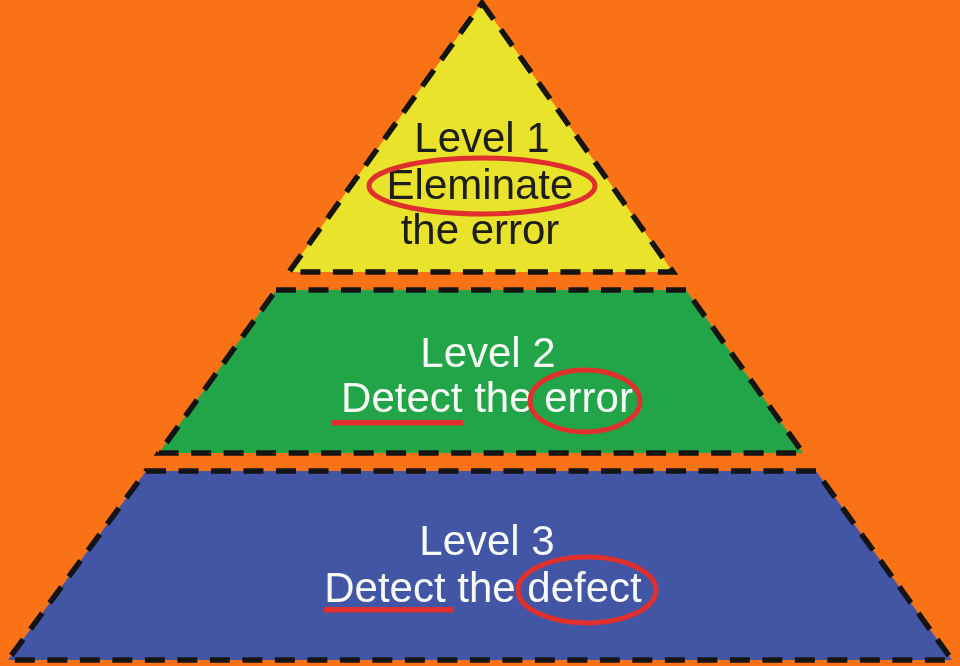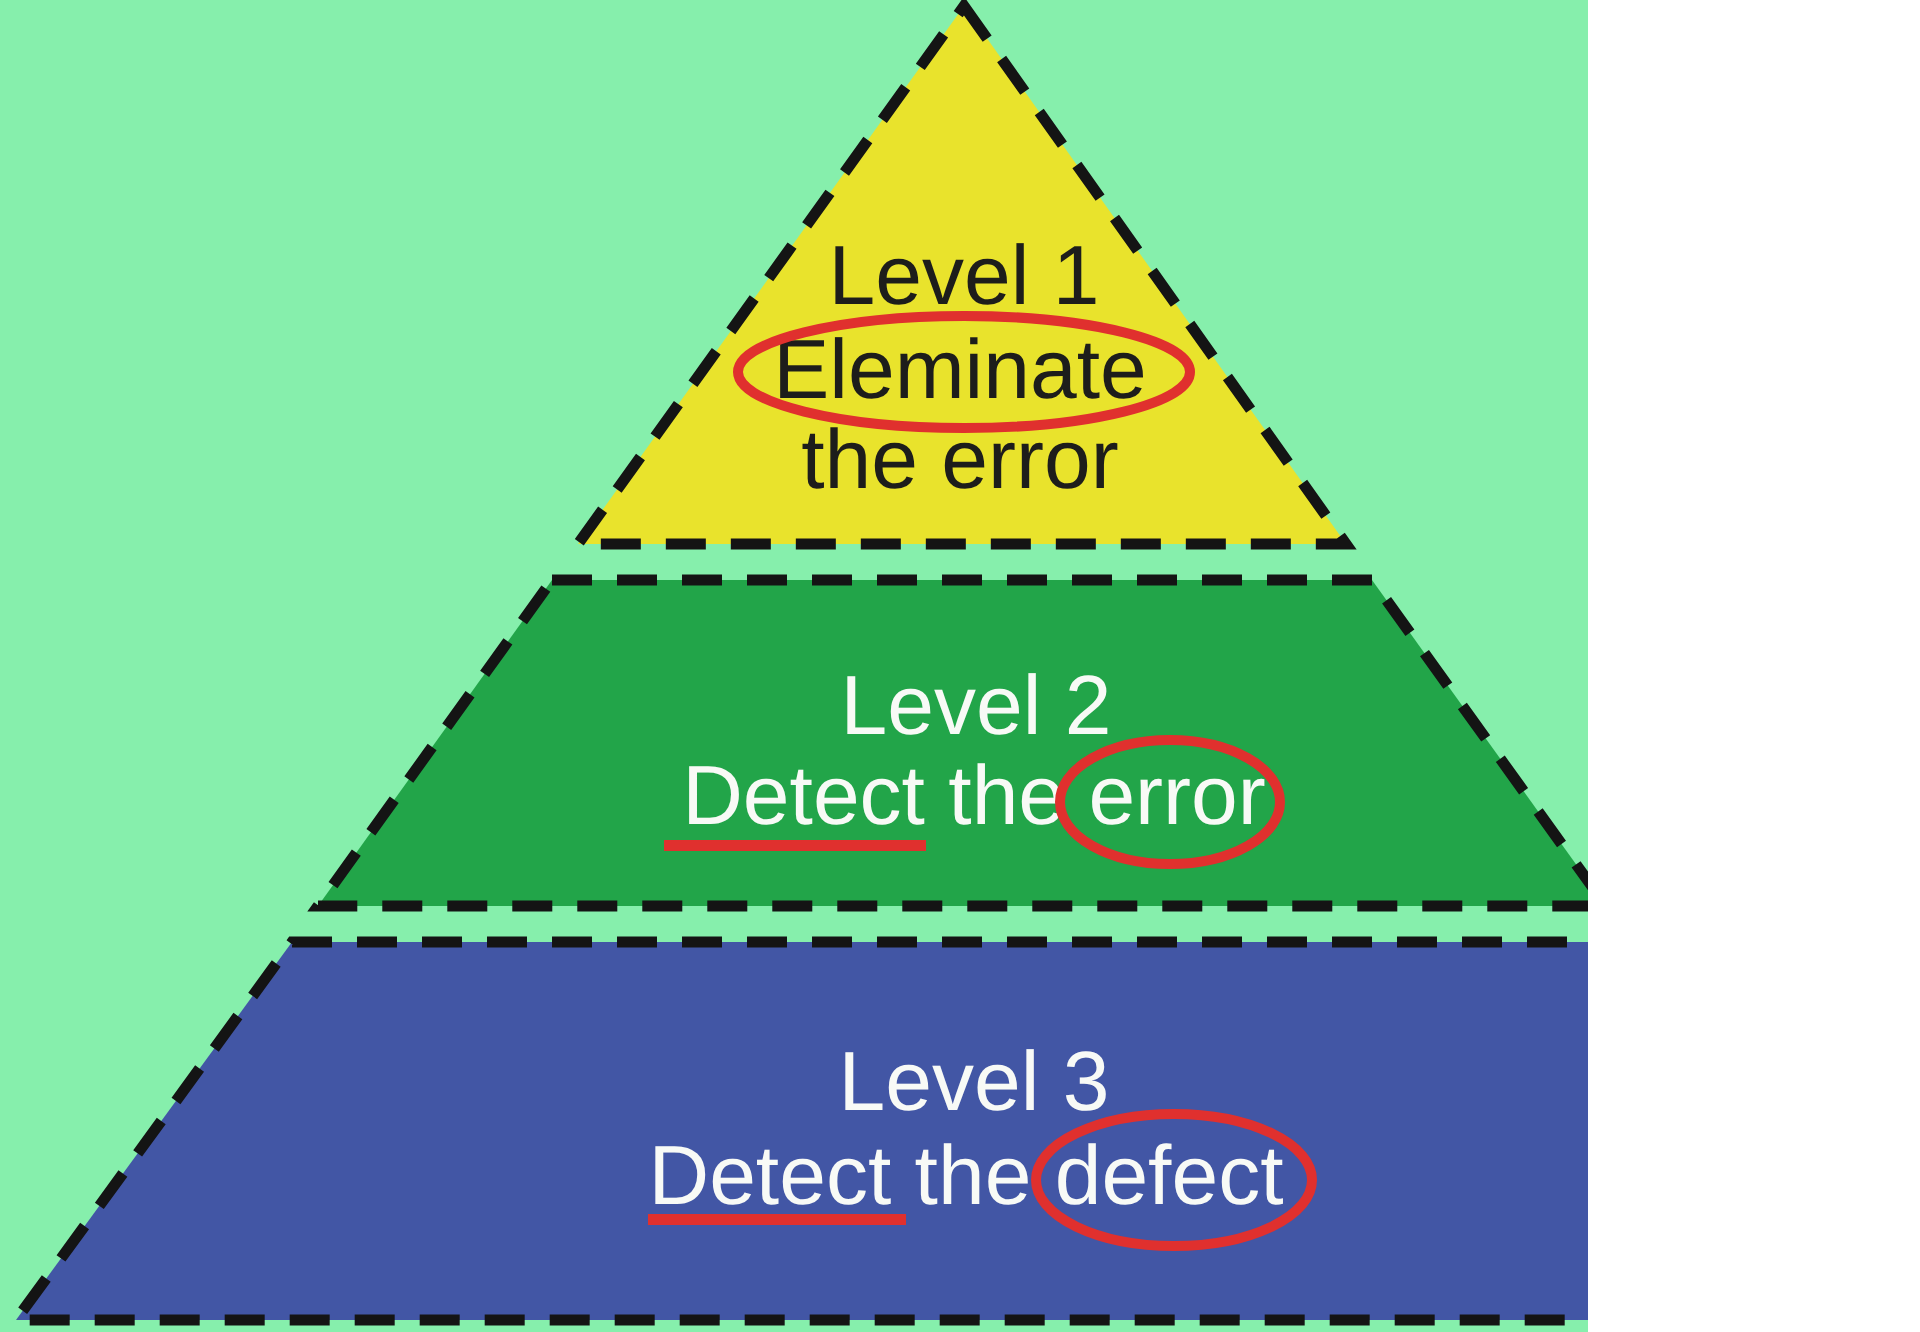--- a/index.html
+++ b/index.html
@@ -2,23 +2,23 @@
 <html><head>
 <meta charset="utf-8">
 <style>
   html, body {
     margin: 0;
     padding: 0;
     background: #ffffff;
   }
   .stage {
     position: relative;
-    width: 794px;
+    width: 960px;
     height: 666px;
-    background: #86efac;
+    background: #f97316;
     overflow: hidden;
   }
   .stage svg { display: block; }
   .shape {
     stroke: #141414;
     stroke-width: 5.5;
     stroke-dasharray: 20 12.5;
     stroke-linecap: butt;
   }
   .lvl-text {

